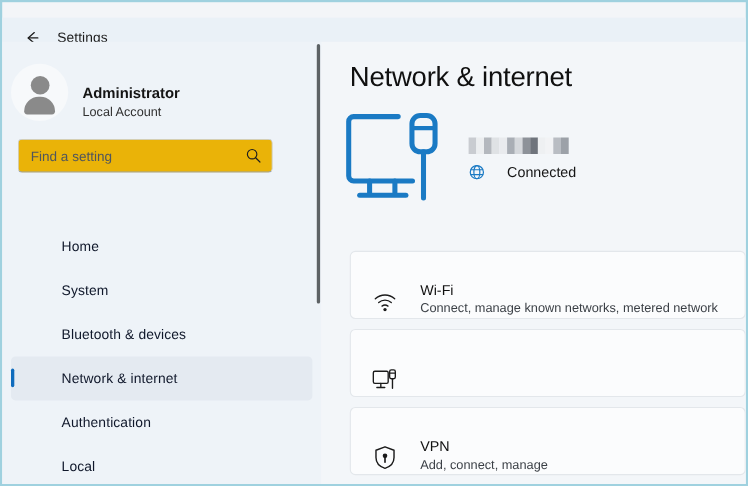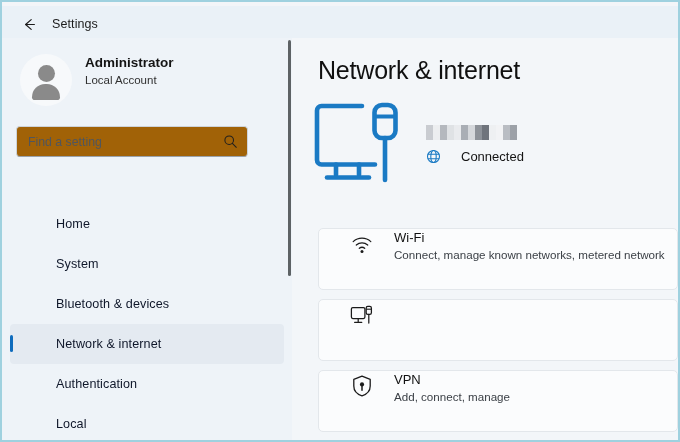--- a/index.html
+++ b/index.html
@@ -17,21 +17,21 @@
     left: 0; top: 0;
     width: 680px; height: 442px;
     background: #f3f5f8;
     border: 2px solid #9fd1df;
     overflow: hidden;
   }
 
   
   #titlebar {
     position: absolute;
-    left: 0; top: 4px;
+    left: 0; top: 14px;
     width: 676px; height: 36px;
     background: #eaf1f7;
     display: flex;
     align-items: center;
   }
   #back-btn {
     width: 34px; height: 30px;
     margin-left: 10px;
     display: flex; align-items: center; justify-content: center;
     border-radius: 4px;
@@ -48,22 +48,22 @@
   #sidebar {
     position: absolute;
     left: 0; top: 36px;
     width: 290px; height: 404px;
     background: #eef3f8;
     overflow: hidden;
   }
 
   #account {
     display: flex;
-    align-items: flex-start;
-    padding: 16px 0 0 18px;
+    align-items: flex-end;
+    padding: 16px 0 0 8px;
     height: 72px;
   }
   #avatar {
     width: 52px; height: 52px;
     border-radius: 50%;
     background: #f7f9fb;
     position: relative;
     flex: none;
     overflow: hidden;
   }
@@ -91,21 +91,21 @@
   #account-sub {
     font-size: 11.5px;
     color: #303030;
     line-height: 16px;
     margin-top: 1px;
   }
 
   #search-wrap {
     margin: 16px 0 0 14px;
     width: 232px; height: 31px;
-    background: #a16207;
+    background: #eab308;
     border: 1px solid #cdd3da;
     border-bottom: 1.6px solid #9aa2ab;
     border-radius: 4px;
     display: flex;
     align-items: center;
     padding: 0 9px 0 11px;
   }
   #search-input {
     flex: 1;
     border: none;
@@ -210,22 +210,22 @@
     left: 26px; top: 190px;
     width: 360px;
   }
   .card {
     height: 62px;
     background: #fbfcfd;
     border: 1px solid #e3e7eb;
     border-radius: 5px;
     margin-bottom: 9px;
     display: flex;
-    align-items: flex-start;
-    padding-left: 28px;
+    align-items: flex-end;
+    padding-left: 16px;
     cursor: pointer;
   }
   .card-icon {
     width: 30px; height: 30px;
     flex: none;
     display: flex;
     align-items: center;
     justify-content: center;
   }
   .card-text { margin-left: 17px; }

